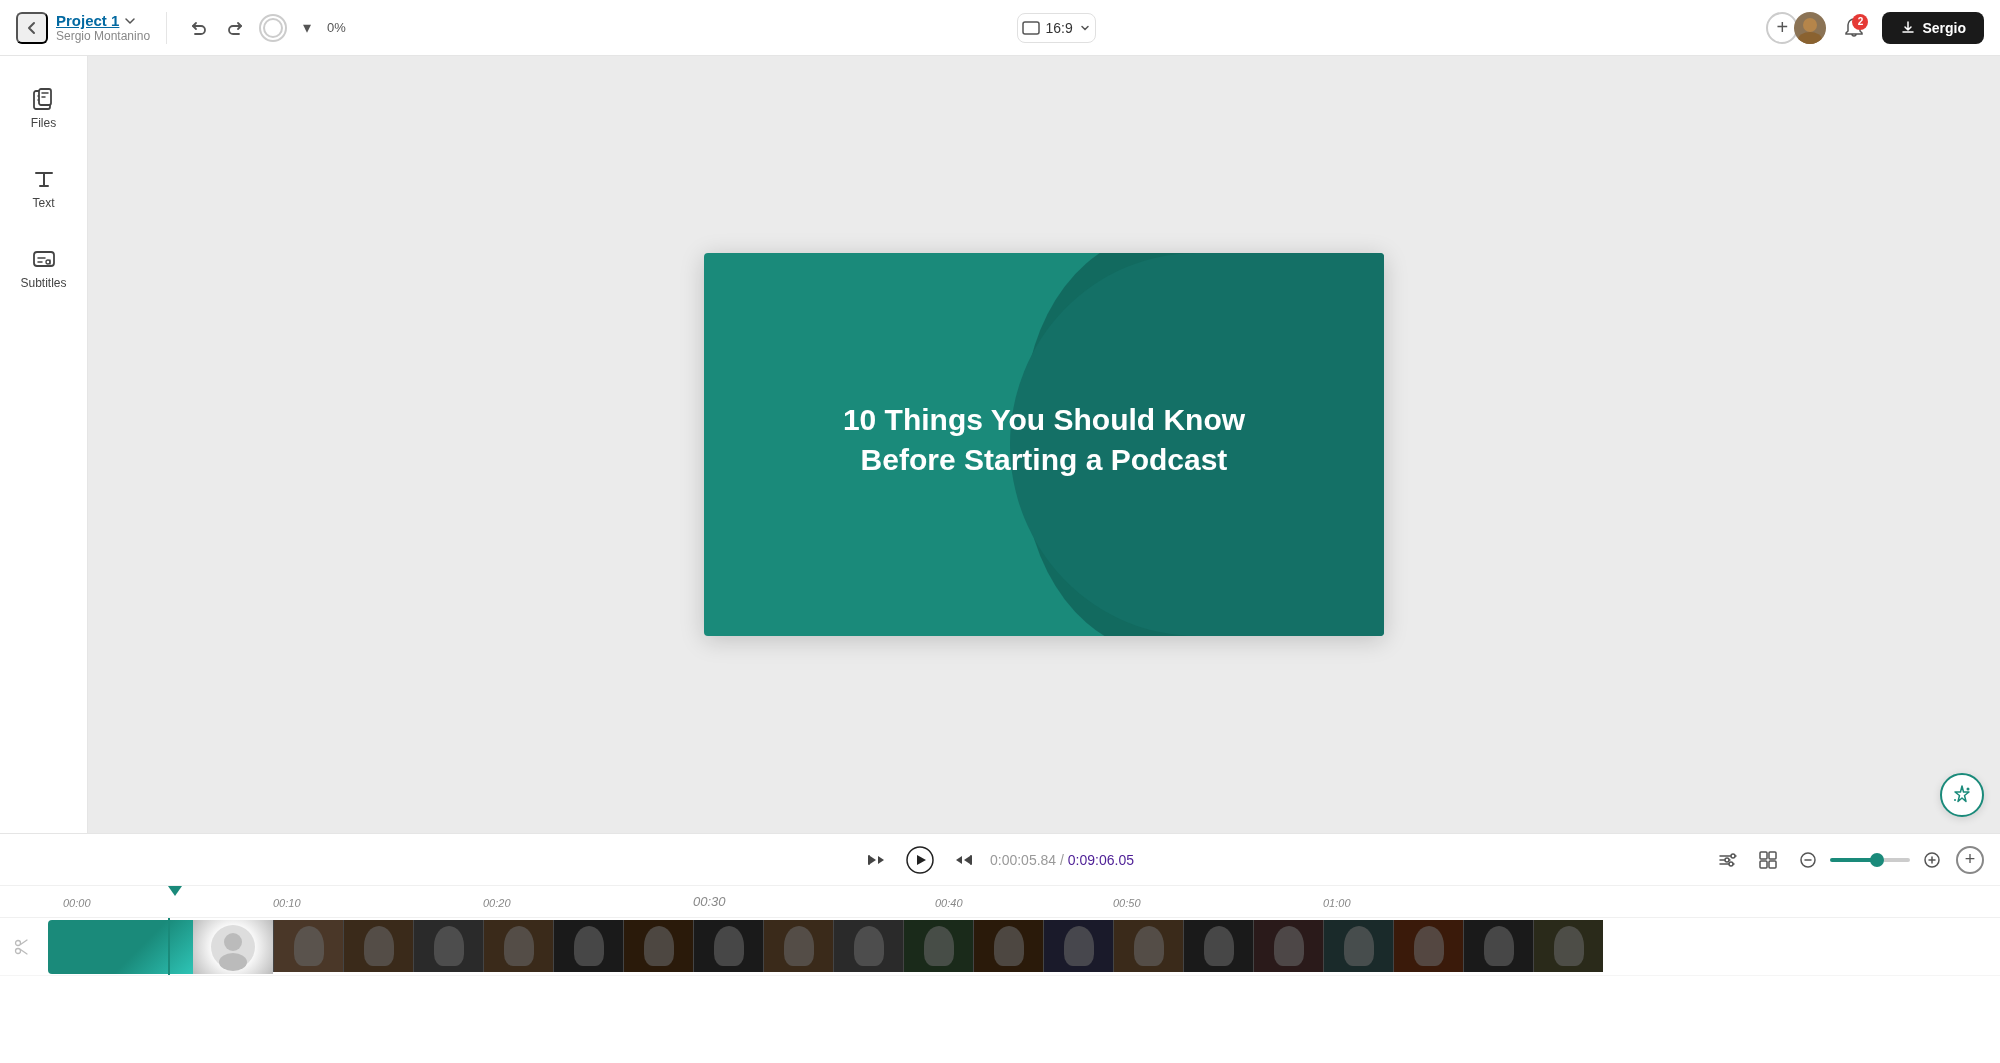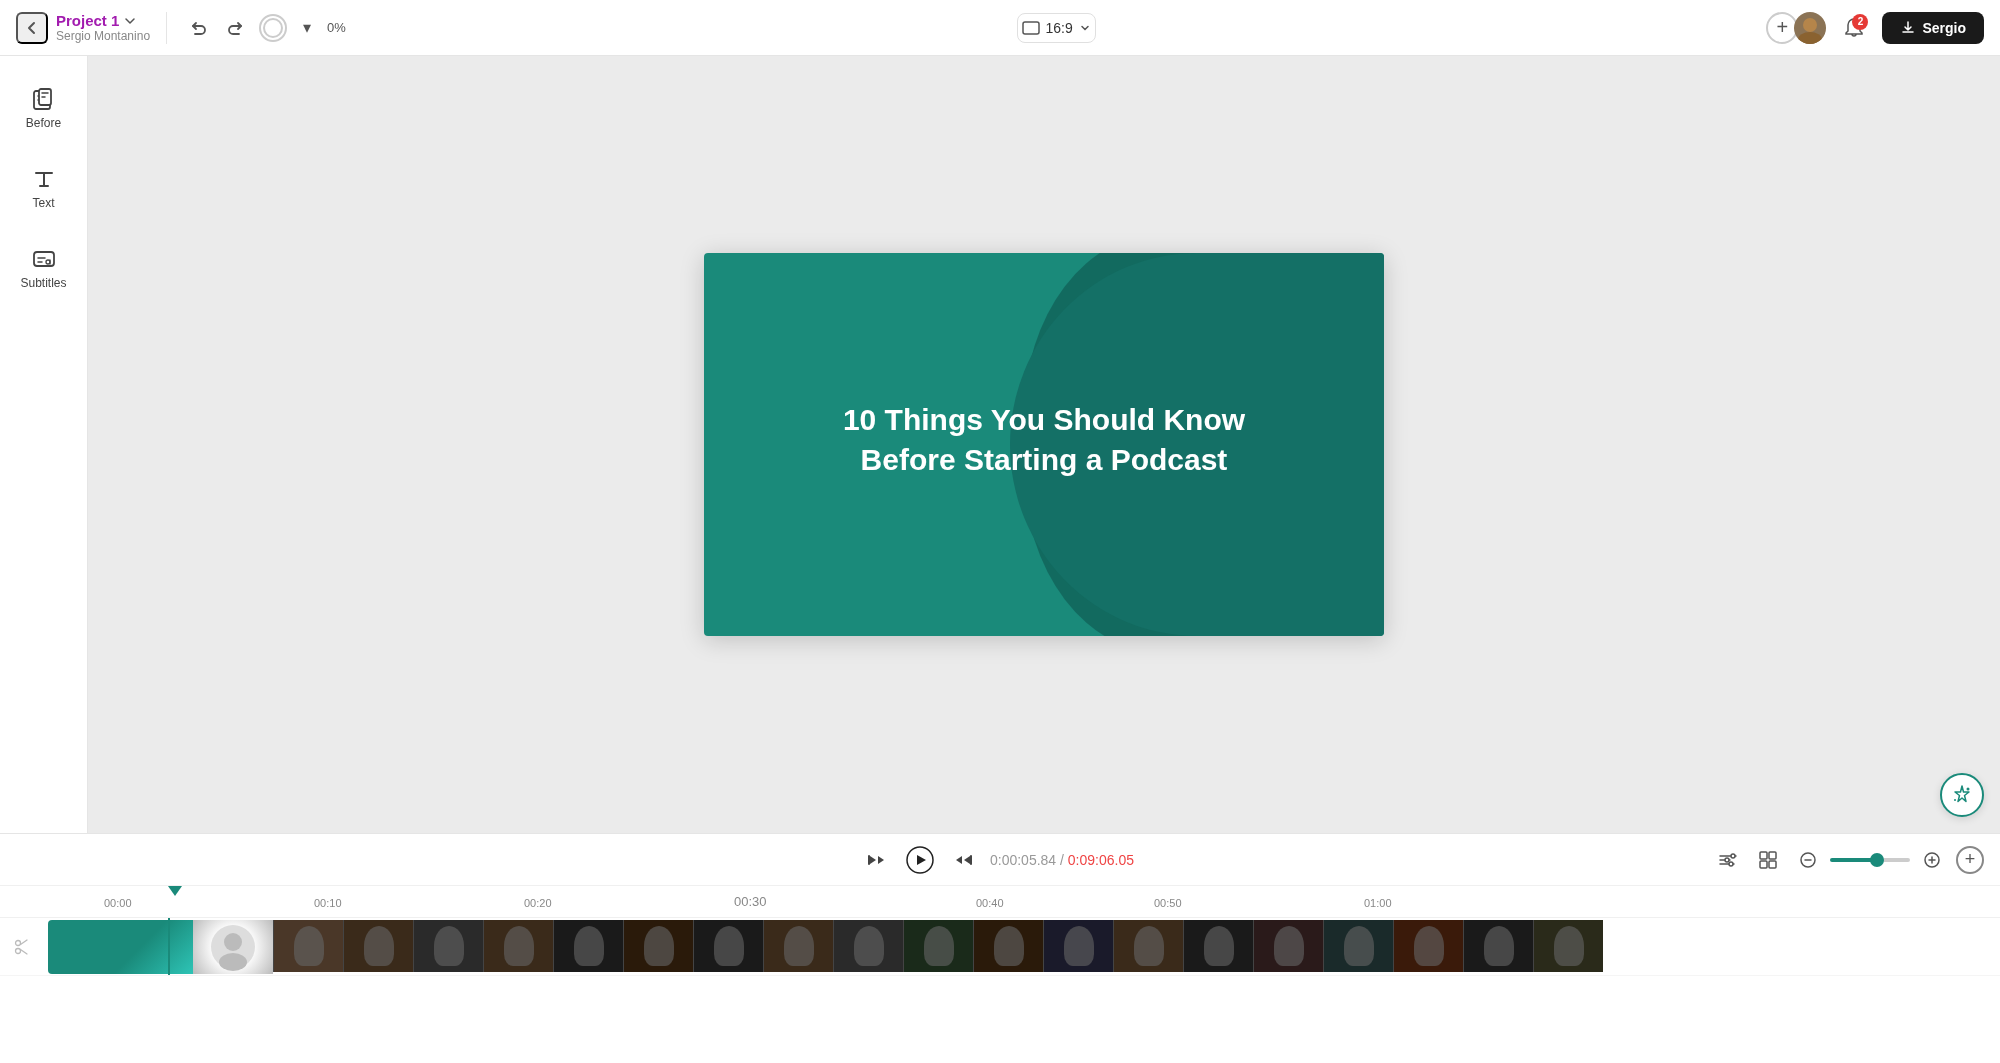--- a/index.html
+++ b/index.html
@@ -13,21 +13,21 @@
       display: flex;
       align-items: center;
       padding: 0 16px;
       gap: 16px;
       flex-shrink: 0;
       z-index: 10;
     }
     .topbar-left { display: flex; align-items: center; gap: 8px; }
     .back-btn { width: 32px; height: 32px; display: flex; align-items: center; justify-content: center; cursor: pointer; color: #555; font-size: 18px; border-radius: 6px; }
     .project-info { display: flex; flex-direction: column; }
-    .project-name { font-size: 15px; font-weight: 600; color: #a21caf; display: flex; align-items: center; gap: 4px; }
+    .project-name { font-size: 15px; font-weight: 600; color: #0369a1; display: flex; align-items: center; gap: 4px; text-decoration: underline; }
     .project-name svg { width: 14px; height: 14px; }
     .project-author { font-size: 12px; color: #888; }
     .divider-v { width: 1px; height: 32px; background: #e5e5e5; margin: 0 8px; }
     .undo-redo { display: flex; gap: 4px; }
     .icon-btn { width: 32px; height: 32px; display: flex; align-items: center; justify-content: center; cursor: pointer; color: #555; border-radius: 6px; background: none; border: none; font-size: 16px; }
     .progress-group { display: flex; align-items: center; gap: 4px; }
     .progress-circle { width: 28px; height: 28px; border-radius: 50%; border: 2px solid #ccc; display: flex; align-items: center; justify-content: center; color: #555; font-size: 10px; }
     .progress-pct { font-size: 13px; color: #555; }
     .topbar-center { flex: 1; display: flex; justify-content: center; align-items: center; gap: 8px; }
     .aspect-ratio-btn { display: flex; align-items: center; gap: 6px; padding: 6px 4px; border: 1px solid #e0e0e0; border-radius: 8px; cursor: pointer; font-size: 14px; color: #333; background: #fff; }
@@ -351,21 +351,21 @@
 <div class="main-content">
 
   <div class="sidebar">
     <div class="sidebar-item">
       <svg width="26" height="26" viewBox="0 0 26 26" fill="none">
         <rect x="3" y="5" width="16" height="18" rx="2" stroke="#444" stroke-width="1.8"></rect>
         <path d="M7 10H15M7 14H12" stroke="#444" stroke-width="1.5" stroke-linecap="round"></path>
         <rect x="8" y="3" width="12" height="16" rx="2" stroke="#444" stroke-width="1.8" fill="white"></rect>
         <path d="M11 7H17M11 11H14" stroke="#444" stroke-width="1.5" stroke-linecap="round"></path>
       </svg>
-      <span class="sidebar-item-label">Before</span>
+      <span class="sidebar-item-label">Files</span>
     </div>
     <div class="sidebar-item">
       <svg width="26" height="26" viewBox="0 0 26 26" fill="none">
         <path d="M5 7H21M13 7V20" stroke="#444" stroke-width="2" stroke-linecap="round"></path>
         <path d="M9 20H17" stroke="#444" stroke-width="2" stroke-linecap="round"></path>
       </svg>
       <span class="sidebar-item-label">Text</span>
     </div>
     <div class="sidebar-item">
       <svg width="26" height="26" viewBox="0 0 26 26" fill="none">
@@ -418,21 +418,21 @@
         <svg width="22" height="22" viewBox="0 0 22 22" fill="none">
           <path d="M12 11L18 7V15L12 11Z" fill="#444"></path>
           <path d="M4 11L10 7V15L4 11Z" fill="#444"></path>
           <rect x="18" y="6" width="2" height="10" rx="1" fill="#444"></rect>
         </svg>
       </button>
     </div>
     <div class="timecode">
       <span>0:00:05.84</span>
       <span> / </span>
-      <span style="color:#ef4444;">0:09:06.05</span>
+      <span style="color:#4c1d95;">0:09:06.05</span>
     </div>
     <div class="playback-right">
       <button class="pb-icon-btn">
         <svg width="20" height="20" viewBox="0 0 20 20" fill="none">
           <path d="M2 6H18M2 10H12M2 14H16" stroke="#555" stroke-width="1.5" stroke-linecap="round"></path>
           <circle cx="15" cy="6" r="2" fill="white" stroke="#555" stroke-width="1.5"></circle>
           <circle cx="9" cy="10" r="2" fill="white" stroke="#555" stroke-width="1.5"></circle>
           <circle cx="13" cy="14" r="2" fill="white" stroke="#555" stroke-width="1.5"></circle>
         </svg>
       </button>
@@ -462,21 +462,21 @@
       <button class="add-track-btn">+</button>
     </div>
   </div>
 
   <div class="timeline-area">
     <div class="timeline-ruler">
 
       <div style="position:absolute;left:168px;top:0;z-index:20;">
         <div style="width:0;height:0;border-left:7px solid transparent;border-right:7px solid transparent;border-top:10px solid #1a8a7a;"></div>
       </div>
-      <div style="position:relative;width:100%;height:100%;margin-left:60px;">
+      <div style="position:relative;width:100%;height:100%;margin-left:19px;font-style:italic;">
         <span style="position:absolute;left:0px;bottom:8px;font-size:11px;color:#888;">00:00</span>
         <span style="position:absolute;left:210px;bottom:8px;font-size:11px;color:#888;">00:10</span>
         <span style="position:absolute;left:420px;bottom:8px;font-size:11px;color:#888;">00:20</span>
         <span style="position:absolute;left:630px;bottom:8px;font-size:13px;color:#888;">00:30</span>
         <span style="position:absolute;left:840px;bottom:8px;font-size:11px;color:#888;padding-left:32px;">00:40</span>
         <span style="position:absolute;left:1050px;bottom:8px;font-size:11px;color:#888;">00:50</span>
         <span style="position:absolute;left:1260px;bottom:8px;font-size:11px;color:#888;">01:00</span>
       </div>
     </div>
 

